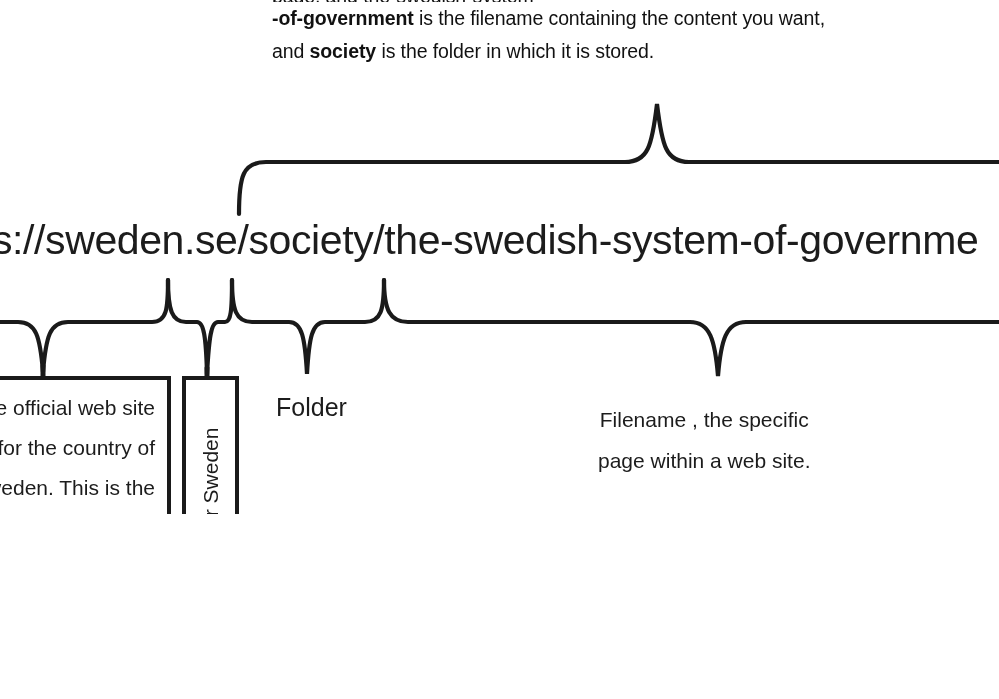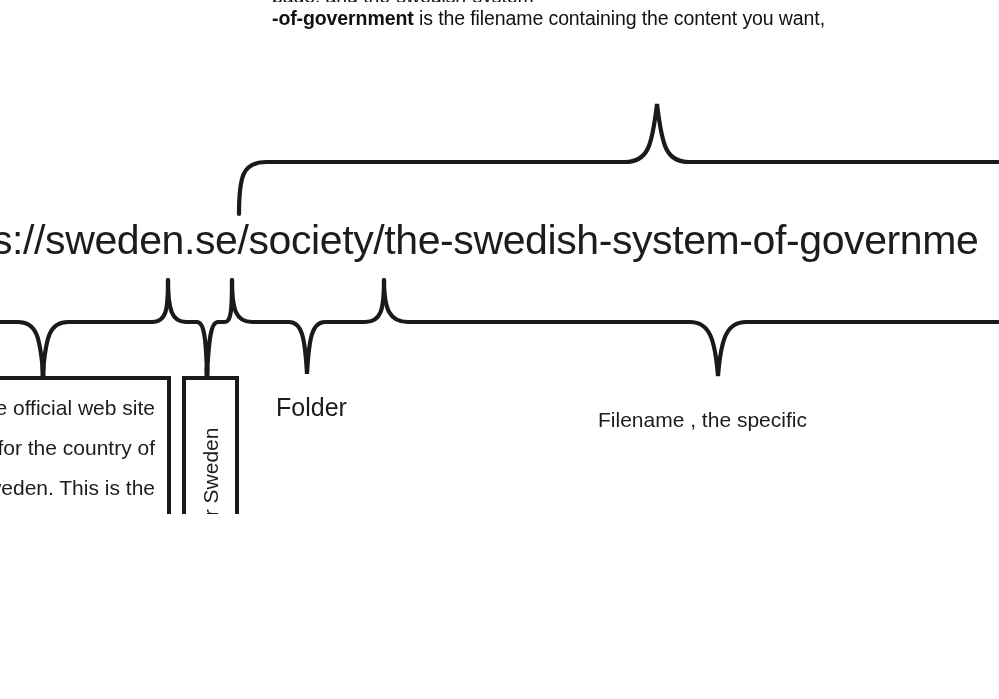--- a/index.html
+++ b/index.html
@@ -108,20 +108,21 @@
   }
 </style>
 </head>
 <body>
 
 <div id="stage">
 
   <div id="intro" class="abs">
     <div style="height:22px;overflow:hidden;">page, and the-swedish-system</div>
     <div><b>-of-government</b><span> is the filename containing the content you want,</span></div>
+    <div><span>and </span><b>society</b><span> is the folder in which it is stored.</span></div>
   </div>
 
   <svg id="braces" class="abs" viewBox="0 0 999 699">
     <g fill="none" stroke="#1a1a1a" stroke-width="4.2" stroke-linecap="round">
 
       <path d="M 239,214
                C 239,176 243,162 266,162
                L 625,162
                C 648,162 652,146 657,104
                C 662,146 666,162 689,162
@@ -174,15 +175,16 @@
   </div>
 
   <div id="box-country" class="abs callout-box">
     <span class="vtxt">Country code for Sweden</span>
   </div>
 
   <div id="label-folder" class="abs">Folder</div>
 
   <div id="label-filename" class="abs">
     <div>Filename , the specific</div>
+    <div>page within a web site.</div>
   </div>
 
 </div>
 
 </body></html>

